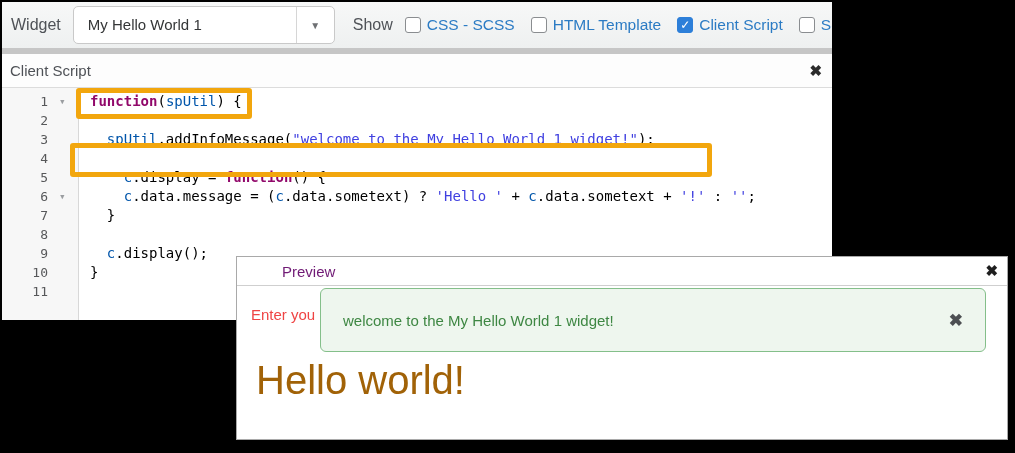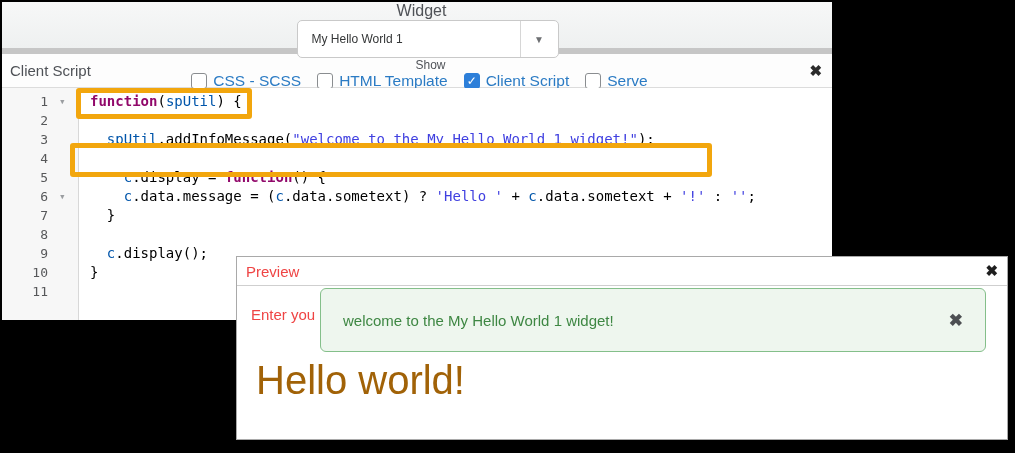--- a/index.html
+++ b/index.html
@@ -4,28 +4,28 @@
 <style>
   html,body{margin:0;padding:0;background:#000;}
   *{box-sizing:border-box;}
   .stage{position:relative;width:1015px;height:453px;background:#000;overflow:hidden;
          font-family:"Liberation Sans",sans-serif;}
 
   
   .main-window{position:absolute;left:2px;top:2px;width:830px;height:318px;background:#fff;overflow:hidden;}
 
   .topbar{height:52px;background:linear-gradient(#f7f8f8,#eef0f0);
-          border-bottom:6px solid #c6c6c6;display:flex;align-items:center;padding-left:9px;flex-direction:column;}
+          border-bottom:6px solid #c6c6c6;display:flex;align-items:center;padding-left:9px;}
   .tb-label{font-size:16px;color:#4f5257;}
   .dropdown{position:relative;margin-left:12px;width:262px;height:38px;background:#fff;
             border:1px solid #c9c9c9;border-radius:5px;flex:none;}
-  .dropdown-value{position:absolute;left:14px;top:0;line-height:36px;font-size:12px;color:#343637;}
+  .dropdown-value{position:absolute;left:14px;top:0;line-height:36px;font-size:15px;color:#343637;}
   .dropdown-caret{position:absolute;right:0;top:0;width:38px;height:100%;border-left:1px solid #d6d6d6;
                   display:flex;align-items:center;justify-content:center;font-size:10px;color:#6e7073;}
-  .show-label{margin-left:18px;font-size:12px;color:#4f5257;}
+  .show-label{margin-left:18px;font-size:16px;color:#4f5257;}
   .checkbox-row{display:flex;align-items:center;margin-left:12px;}
   .cb-item{display:flex;align-items:center;margin-right:16px;flex:none;cursor:pointer;}
   .cb-box{width:16px;height:16px;border:1px solid #8a8d90;border-radius:3px;background:#fff;flex:none;
           display:flex;align-items:center;justify-content:center;font-size:12px;color:#fff;line-height:1;}
   .cb-box.checked{background:var(--accent);border-color:var(--accent);}
   .cb-label{margin-left:6px;font-size:15.5px;color:var(--link);white-space:nowrap;}
 
   .panel-header{height:34px;background:#fdfdfd;border-bottom:1px solid #dcdcdc;
                 display:flex;align-items:center;padding:0 10px 0 8px;}
   .panel-title{font-size:15px;color:#4f5257;}
@@ -45,21 +45,21 @@
   .tok-s{color:var(--st);}
   .tok-p{color:var(--plain);}
   .hl{position:absolute;border:5px solid var(--hl);border-radius:3px;background:transparent;pointer-events:none;}
   .hl-1{left:74px;top:0px;width:176px;height:31px;}
   .hl-2{left:68px;top:55px;width:642px;height:34px;}
 
   
   .preview-window{position:absolute;left:236px;top:256px;width:772px;height:184px;background:#fff;
                   border:1px solid #a9a9a9;}
   .preview-header{height:29px;border-bottom:1px solid #cfcfcf;display:flex;align-items:center;padding:0 9px;}
-  .preview-title{font-size:15px;color:#ef4444;}
+  .preview-title{font-size:15px;color:#701a75;margin-left:36px;}
   .preview-close{margin-left:auto;font-size:15px;font-weight:bold;color:#1e1e1e;cursor:pointer;}
   .preview-body{position:relative;height:153px;}
   .enter-text{position:absolute;left:14px;top:20px;font-size:15px;color:#ef4444;white-space:nowrap;}
   .info-msg{position:absolute;left:83px;top:2px;width:666px;height:64px;border-radius:6px;
             border:1px solid;display:flex;align-items:center;padding:0 22px;}
   .info-msg-text{font-size:15px;}
   .info-msg-close{margin-left:auto;font-size:17px;font-weight:bold;color:#4c4f52;cursor:pointer;}
   .hello-text{position:absolute;left:19px;top:72px;font-size:40px;line-height:44px;font-weight:400;}
 </style>
 </head>

